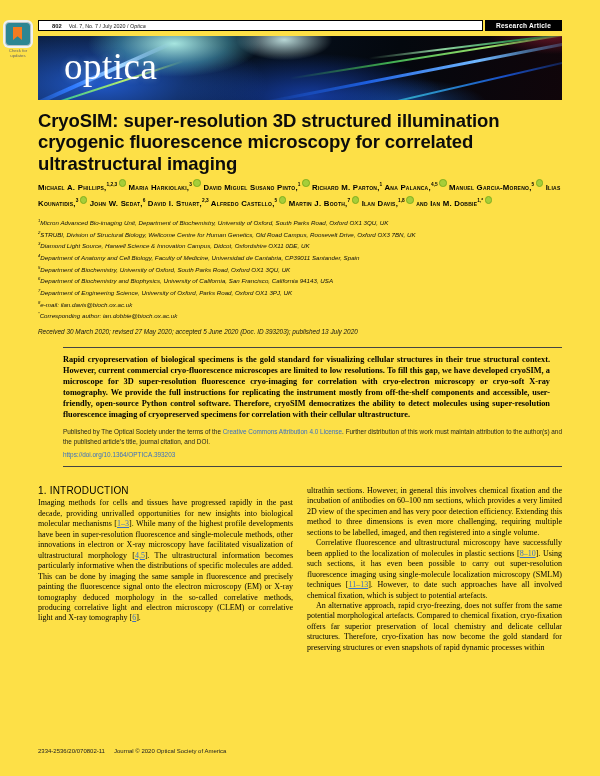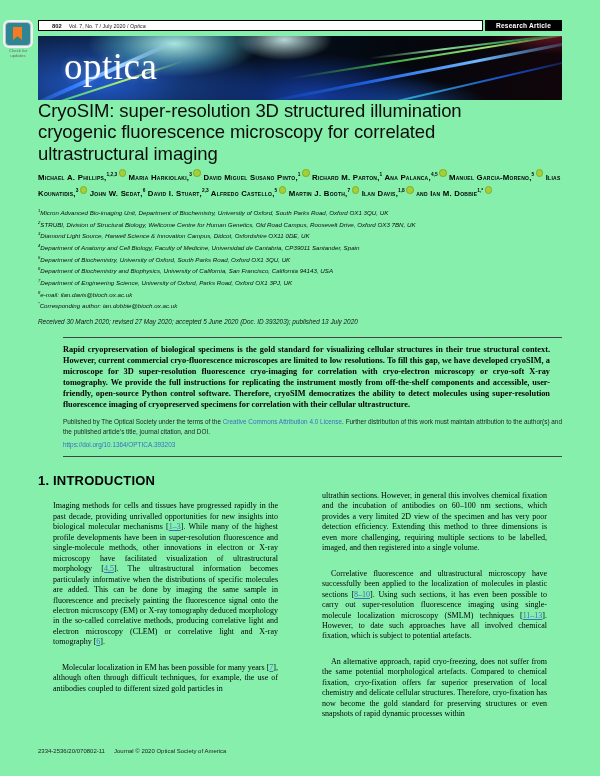--- a/index.html
+++ b/index.html
@@ -1,18 +1,18 @@
 <!DOCTYPE html>
 <html style="--link-blue: #3a6fc3; --orcid-green: #a6ce39; --badge-black: #000000;"><head>
 <meta charset="utf-8">
 <style>
   html,body{margin:0;padding:0;}
   body{width:600px;height:776px;background:#ffffff;overflow:hidden;
        font-family:"Liberation Sans",sans-serif;color:#111;}
-  .page{position:relative;width:600px;height:776px;background:#86efac;}
+  .page{position:relative;width:600px;height:776px;background:#fde047;}
 
   
   .crossmark{position:absolute;left:2px;top:22px;width:32px;text-align:center;cursor:pointer;}
   .cm-box{width:24px;height:22px;margin:0 auto;background:#2d8692;border-radius:4px;
           border:1px solid #b9c4c6;position:relative;box-shadow:0 0 0 2px #eef1f1;}
   .cm-mark{position:absolute;left:7px;top:4px;width:9px;height:13px;background:#f47b20;
            clip-path:polygon(0 0,100% 0,100% 100%,50% 72%,0 100%);}
   .cm-caption{font-size:4.3px;line-height:5px;color:#666;margin-top:2px;}
 
   
@@ -49,22 +49,22 @@
       background:linear-gradient(90deg,transparent,#49c98e,#b9f06a,transparent);}
   .s5{width:160px;height:4px;left:-20px;top:38px;transform:rotate(-24deg);
       background:linear-gradient(90deg,transparent,#2f7bff,#9fd4ff,transparent);}
   .s6{width:220px;height:2px;left:330px;top:8px;transform:rotate(-7deg);
       background:linear-gradient(90deg,transparent,#8fd4a0,#2e8f4e,transparent);}
   .banner-logo{position:absolute;left:26px;top:12px;color:#fff;
       font-family:"Liberation Serif",serif;font-size:37px;line-height:1;font-weight:400;
       letter-spacing:0.5px;text-shadow:0 0 6px rgba(180,230,255,0.35);}
 
   
-  .title{max-width:502px;font-size:18.5px;line-height:21.3px;
-         font-weight:normal;color:#0c0c0c;letter-spacing:-0.1px;}
+  .title{margin-top:10px;max-width:502px;font-size:18.5px;line-height:21.3px;
+         font-weight:bold;color:#0c0c0c;letter-spacing:-0.1px;}
   .authors{margin-top:4px;font-size:7.8px;line-height:14px;font-weight:bold;
            font-variant:small-caps;color:#000;letter-spacing:0.25px;}
   .author-sup{font-size:4.8px;font-variant:normal;letter-spacing:0;}
   .orcid{display:inline-block;width:5.5px;height:5.5px;border-radius:50%;
          background:var(--orcid-green,#a6ce39);margin-left:1.5px;vertical-align:2.5px;
          border:0.5px solid #7fae1f;}
 
   
   .affils{margin-top:5px;font-size:6.2px;line-height:9.6px;font-style:italic;color:#0d0d0d;}
   .affil sup{font-size:4.2px;}
@@ -77,23 +77,23 @@
   .abstract{margin:6px 12px 0 25px;font-family:"Liberation Serif",serif;font-weight:bold;
             font-size:8.3px;line-height:11px;text-align:justify;color:#000;}
   .license{margin:7px 0 0 25px;font-size:6.4px;line-height:10px;color:#1c1c1c;}
   .linklike{color:var(--link-blue,#3a6fc3);cursor:pointer;}
   .doi{margin:4px 0 0 25px;font-size:6.4px;}
 
   
   .cols{display:flex;gap:14px;margin-top:19px;}
   .col{flex:1;min-width:0;font-family:"Liberation Serif",serif;font-size:8px;
        line-height:10.45px;text-align:justify;color:#000;}
-  .sec-head{font-family:"Liberation Sans",sans-serif;font-weight:bold;font-size:13px;
+  .sec-head{font-family:"Liberation Sans",sans-serif;font-weight:normal;font-size:10px;
             margin:0 0 2px 0;letter-spacing:0.2px;color:#000;}
-  .col p{margin:15px;}
+  .col p{margin:0;}
   .col p.indent{text-indent:9px;}
   .cite{color:var(--link-blue,#3a6fc3);text-decoration:underline;}
 
   
   .footer{position:absolute;left:38px;top:748px;font-size:6px;color:#222;display:flex;gap:9px;}
 </style>
 </head>
 <body>
 
 <div class="page">
@@ -151,21 +151,20 @@
 
     <div class="doi"><span class="linklike">https://doi.org/10.1364/OPTICA.393203</span></div>
 
     <hr class="rule rule2">
 
     <div class="cols">
       <div class="col">
         <h2 class="sec-head">1. INTRODUCTION</h2>
         <div>
             <p>Imaging methods for cells and tissues have progressed rapidly in the past decade, providing unrivalled opportunities for new insights into biological molecular mechanisms [<span class="cite">1–3</span>]. While many of the highest profile developments have been in super-resolution fluorescence and single-molecule methods, other innovations in electron or X-ray microscopy have facilitated visualization of ultrastructural morphology [<span class="cite">4,5</span>]. The ultrastructural information becomes particularly informative when the distributions of specific molecules are added. This can be done by imaging the same sample in fluorescence and precisely painting the fluorescence signal onto the electron microscopy (EM) or X-ray tomography deduced morphology in the so-called correlative methods, producing correlative light and electron microscopy (CLEM) or correlative light and X-ray tomography [<span class="cite">6</span>].</p>
-            <p class="indent">Molecular localization in EM has been possible for many years [<span class="cite">7</span>], although often through difficult techniques, for example, the use of antibodies coupled to different sized gold particles in</p>
           </div>
       </div>
       <div class="col">
         <div>
             <p>ultrathin sections. However, in general this involves chemical fixation and the incubation of antibodies on 60–100 nm sections, which provides a very limited 2D view of the specimen and has very poor detection efficiency. Extending this method to three dimensions is even more challenging, requiring multiple sections to be labelled, imaged, and then registered into a single volume.</p>
             <p class="indent">Correlative fluorescence and ultrastructural microscopy have successfully been applied to the localization of molecules in plastic sections [<span class="cite">8–10</span>]. Using such sections, it has even been possible to carry out super-resolution fluorescence imaging using single-molecule localization microscopy (SMLM) techniques [<span class="cite">11–13</span>]. However, to date such approaches have all involved chemical fixation, which is subject to potential artefacts.</p>
             <p class="indent">An alternative approach, rapid cryo-freezing, does not suffer from the same potential morphological artefacts. Compared to chemical fixation, cryo-fixation offers far superior preservation of local chemistry and delicate cellular structures. Therefore, cryo-fixation has now become the gold standard for preserving structures or even snapshots of rapid dynamic processes within</p>
           </div>
       </div>
     </div>

